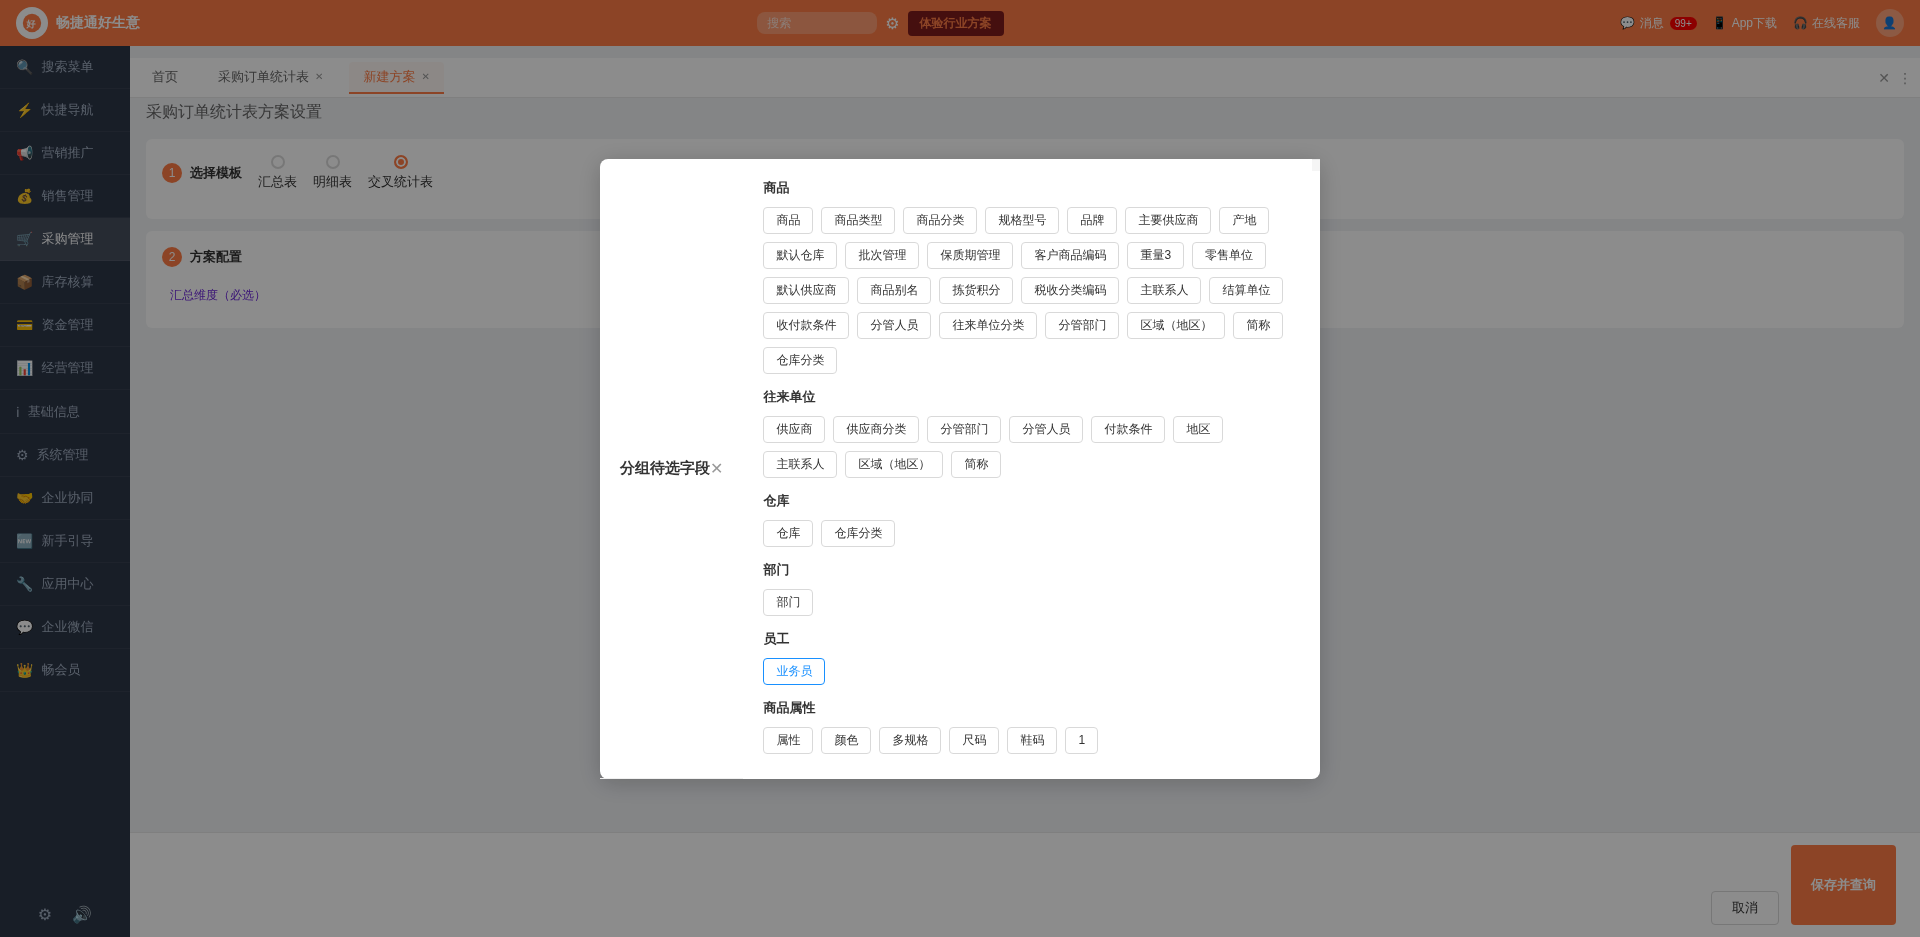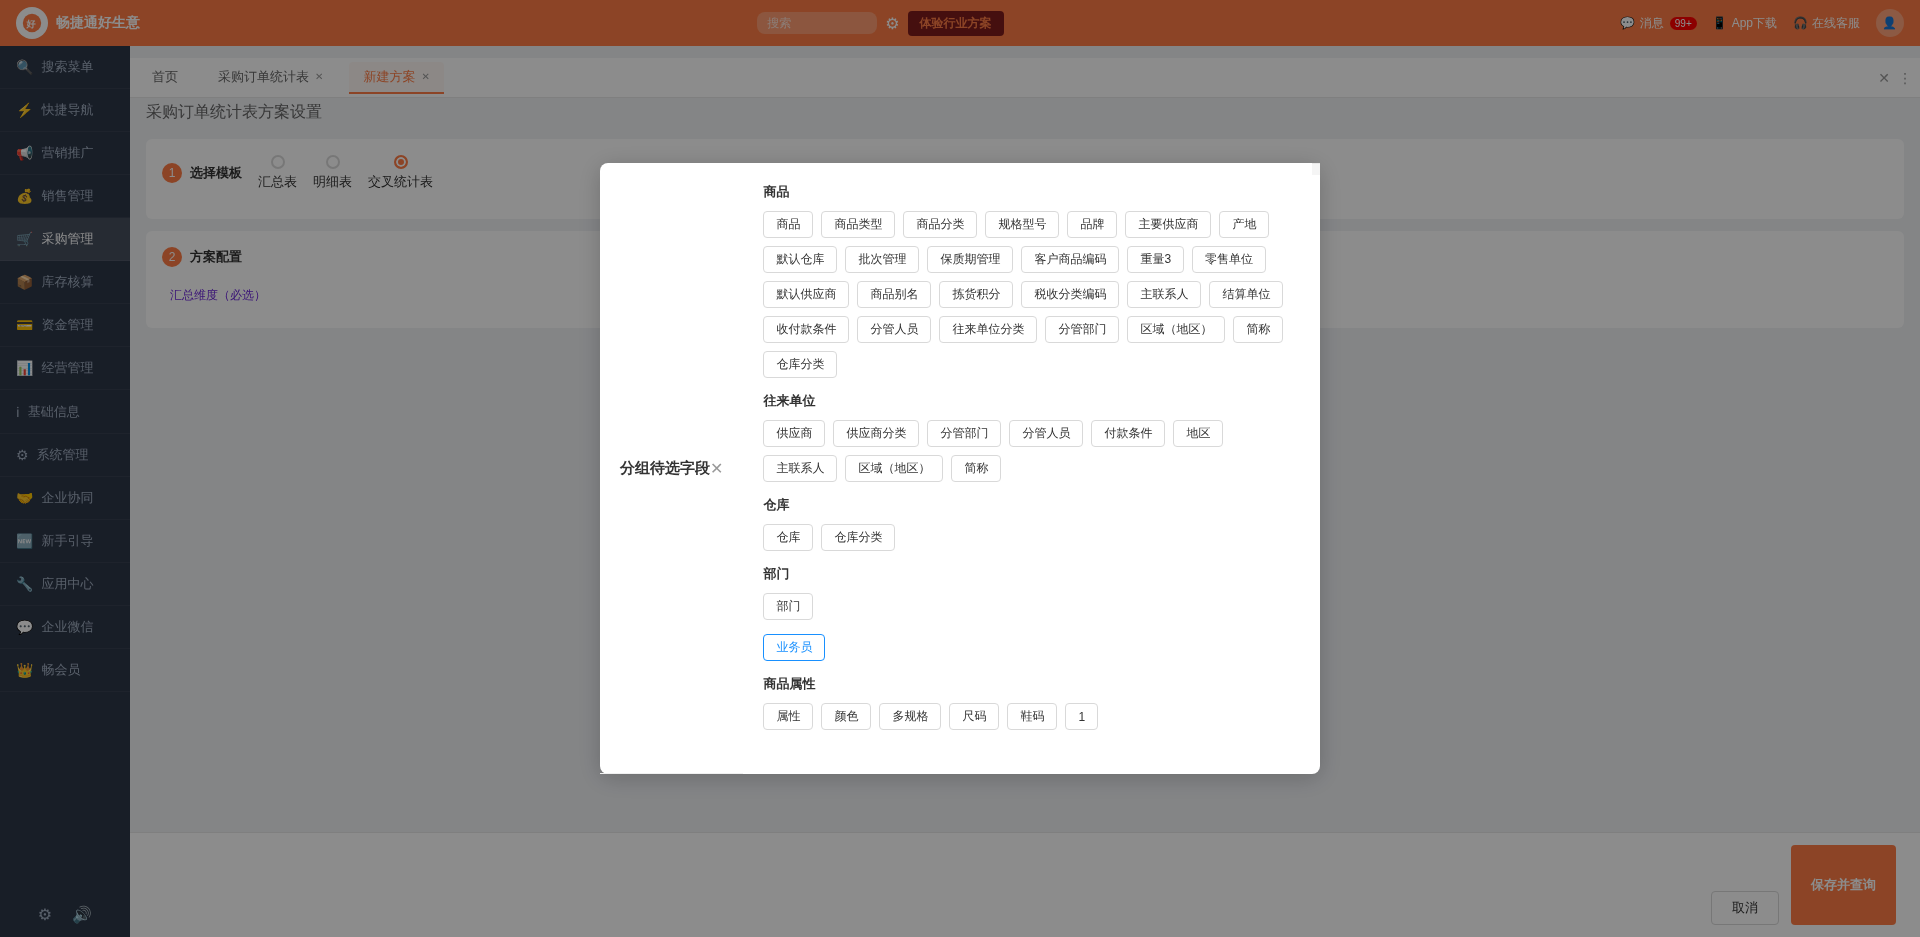--- a/index.html
+++ b/index.html
@@ -478,20 +478,21 @@
       <div class="field-tags">
         <button class="field-tag">仓库</button>
         <button class="field-tag">仓库分类</button>
       </div>
 
       <div class="field-section-title">部门</div>
       <div class="field-tags">
         <button class="field-tag">部门</button>
       </div>
 
+      <div class="field-section-title">员工</div>
       <div class="field-tags">
         <button class="field-tag highlighted">业务员</button>
       </div>
 
       <div class="field-section-title">商品属性</div>
       <div class="field-tags">
         <button class="field-tag">属性</button>
         <button class="field-tag">颜色</button>
         <button class="field-tag">多规格</button>
         <button class="field-tag">尺码</button>

